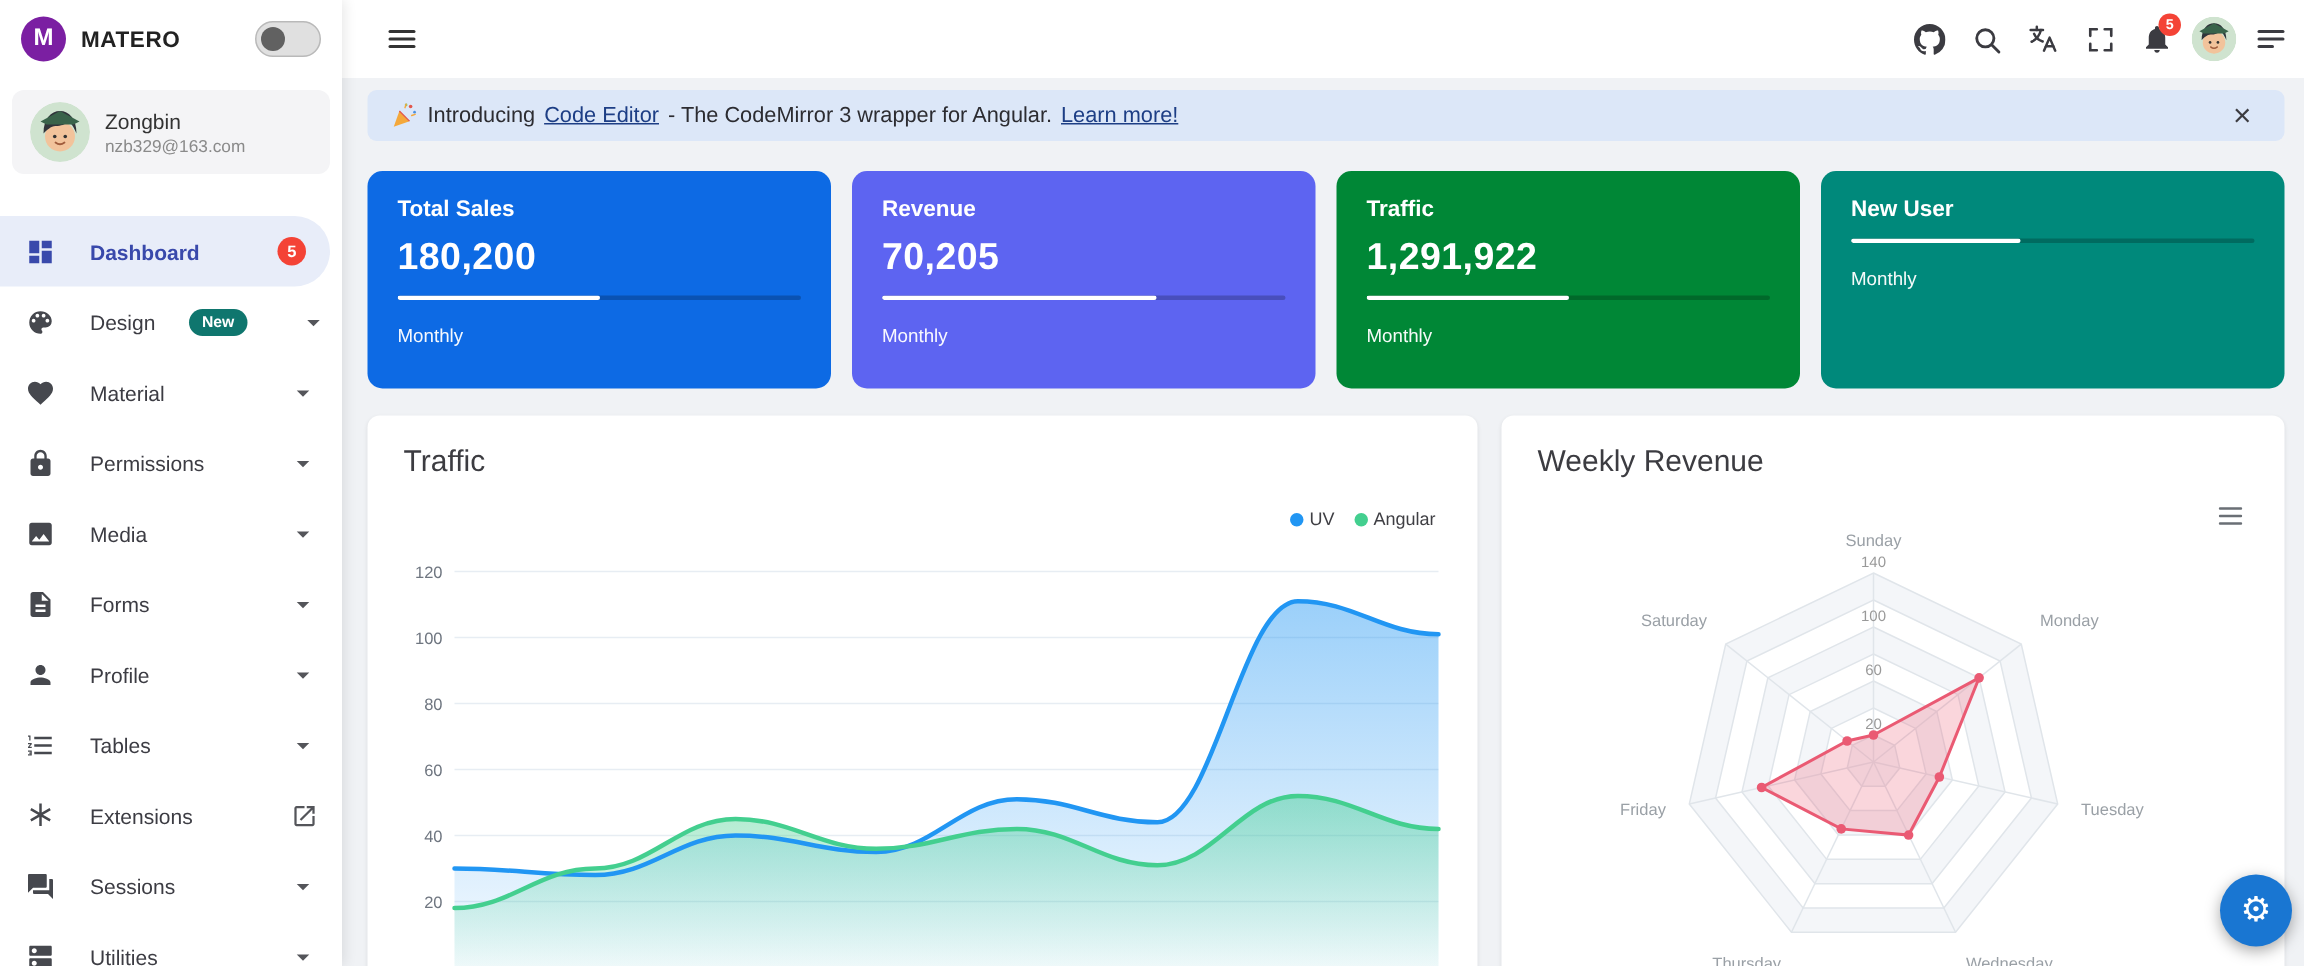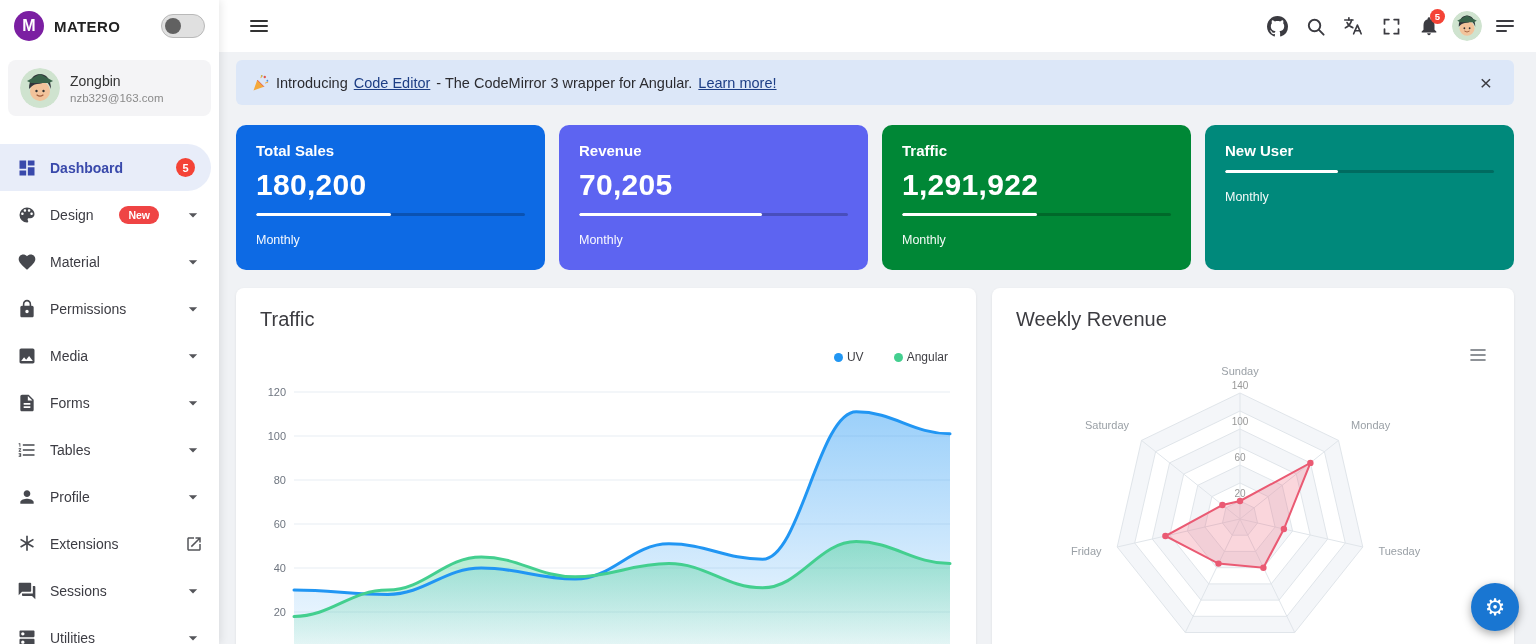--- a/index.html
+++ b/index.html
@@ -11,58 +11,58 @@
   .sidebar-header{height:52px;display:flex;align-items:center;padding:0 14px;gap:10px;flex:none}
   .logo{width:30px;height:30px;border-radius:50%;background:var(--logo);color:#fff;font-weight:700;display:flex;align-items:center;justify-content:center;font-size:16px;flex:none}
   .brand-name{font-weight:700;font-size:15px;letter-spacing:.4px;color:#222;flex:1}
   .toggle{width:44px;height:24px;border-radius:12px;background:#e0e0e0;border:1px solid #b9b9b9;position:relative;cursor:pointer;flex:none}
   .knob{position:absolute;left:3px;top:2.5px;width:16px;height:16px;border-radius:50%;background:#616161}
   .user-panel{margin:8px;background:#f4f4f6;border-radius:8px;padding:8px 12px;display:flex;align-items:center;gap:10px;flex:none}
   .user-avatar{width:40px;height:40px;border-radius:50%;overflow:hidden;flex:none}
   .user-name{font-size:14px;font-weight:400;color:#333}
   .user-email{font-size:11.5px;color:#8a8a8a;margin-top:3px}
   .menu{padding-top:20px;flex:1;overflow:hidden}
-  .menu-item{height:47px;display:flex;align-items:center;padding:0 16px;gap:12px;font-size:14px;color:#3c3c43;cursor:pointer}
+  .menu-item{height:47px;display:flex;align-items:center;padding:0 16px;gap:22px;font-size:14px;color:#3c3c43;cursor:pointer}
   .menu-item.active{background:var(--active-bg);color:var(--primary);border-radius:0 24px 24px 0;margin-right:8px;font-weight:600}
   .mi-icon{width:22px;height:22px;display:flex;align-items:center;justify-content:center;color:#46484e;flex:none}
   .menu-item.active .mi-icon{color:var(--primary)}
   .mi-badge{flex:none}
   .mi-badge.round{margin-left:auto;min-width:19px;height:19px;border-radius:10px;color:#fff;font-size:11px;font-weight:700;display:flex;align-items:center;justify-content:center;padding:0 4px}
   .mi-badge.pill{margin-left:auto;padding:3px 9px;border-radius:10px;color:#fff;font-size:10.5px;font-weight:700}
   .mi-chevron{margin-left:auto;color:#54555a;display:flex;flex:none}
   .mi-badge ~ .mi-chevron{margin-left:12px}
 
   
   .main{flex:1;display:flex;flex-direction:column;position:relative;height:100%}
   .topbar{height:52px;background:#fff;display:flex;align-items:center;padding:0 12px 0 24px;flex:none}
   .hamburger{border:none;background:none;cursor:pointer;color:#333;display:flex;padding:6px}
   .topbar-right{margin-left:auto;display:flex;align-items:center}
   .icon-btn{width:38px;height:38px;border:none;background:none;display:flex;align-items:center;justify-content:center;cursor:pointer;color:#3b3b41;position:relative;border-radius:50%}
   .badge-dot{position:absolute;top:2px;right:3px;background:var(--badge-red);color:#fff;font-size:9.5px;font-weight:700;min-width:15px;height:15px;border-radius:8px;display:flex;align-items:center;justify-content:center;padding:0 3px}
   .topbar-avatar{width:30px;height:30px;border-radius:50%;overflow:hidden}
 
   .content{flex:1;padding:8px 22px 0 17px;overflow:hidden}
-  .banner{height:45px;background:var(--banner-bg);border-radius:6px;display:flex;align-items:center;padding:0 16px;gap:6px;font-size:14.5px;color:#2c2c31}
+  .banner{height:34px;background:var(--banner-bg);border-radius:6px;display:flex;align-items:center;padding:0 16px;gap:6px;font-size:14.5px;color:#2c2c31}
   .banner a{color:var(--link);text-decoration:underline;cursor:pointer}
   .banner-close{margin-left:auto;font-size:21px;line-height:1;color:#3c3c41;background:none;border:none;cursor:pointer;padding:2px 6px}
 
   .stats-row{display:flex;gap:14px;margin-top:20px}
   .stat-card{flex:1;height:145px;border-radius:10px;padding:17px 20px;color:#fff}
   .stat-title{font-size:15px;font-weight:700}
-  .stat-value{font-size:30px;font-weight:700;margin-top:9px;letter-spacing:.3px}
+  .stat-value{font-size:25px;font-weight:700;margin-top:9px;letter-spacing:.3px}
   .stat-line{margin-top:11px;height:3px;background:rgba(0,0,0,.22);border-radius:2px;overflow:hidden}
   .progress-fill{height:100%;background:#fff;border-radius:2px}
   .stat-period{margin-top:17px;font-size:12.5px;opacity:.96}
 
   .charts-row{display:flex;gap:16px;margin-top:18px}
   .card{background:#fff;border-radius:8px;box-shadow:0 1px 3px rgba(0,0,0,.08);padding:20px 24px;position:relative}
   .traffic-card{width:740px;height:430px;flex:none}
   .radar-card{flex:1;height:430px}
   .card h2{font-size:20px;font-weight:500;color:#3c3c41}
-  .legend{position:absolute;top:62px;right:28px;display:flex;gap:30px;align-items:flex-start}
+  .legend{position:absolute;top:62px;right:28px;display:flex;gap:13px;align-items:flex-start}
   .legend-item{display:flex;align-items:center;gap:4px;font-size:12px;color:#3f3f44;cursor:pointer}
   .legend-dot{width:9px;height:9px;border-radius:50%}
   .chart-svg{display:block;margin-top:36px}
   .radar-svg{display:block;margin-top:14px}
   .chart-menu{position:absolute;top:60px;right:28px;cursor:pointer;color:#6a6f75;display:flex}
 
   .fab{position:absolute;right:17px;bottom:13px;width:48px;height:48px;border-radius:50%;background:var(--fab);border:none;color:#fff;box-shadow:0 3px 10px rgba(0,0,0,.35);cursor:pointer;display:flex;align-items:center;justify-content:center;z-index:10}
   .fab span{font-size:23px;line-height:1;font-family:"DejaVu Sans",sans-serif}
   svg{display:block}
 </style>
@@ -116,21 +116,21 @@
           <span class="mi-label">Dashboard</span>
           <span class="mi-badge round" style="background:#f44336">5</span>
         </div>
         <div class="menu-item">
           <span class="mi-icon">
             <svg viewBox="0 0 24 24" width="20" height="20" fill="currentColor">
               <path d="M12 3a9 9 0 1 0 0 18c.83 0 1.5-.67 1.5-1.5 0-.39-.15-.74-.39-1.01-.23-.26-.38-.61-.38-.99 0-.83.67-1.5 1.5-1.5H16a5 5 0 0 0 5-5c0-4.42-4.03-8-9-8zM6.5 12c-.83 0-1.5-.67-1.5-1.5S5.67 9 6.5 9 8 9.67 8 10.5 7.33 12 6.5 12zm3-4C8.67 8 8 7.33 8 6.5S8.67 5 9.5 5s1.5.67 1.5 1.5S10.33 8 9.5 8zm5 0c-.83 0-1.5-.67-1.5-1.5S13.67 5 14.5 5s1.5.67 1.5 1.5S15.33 8 14.5 8zm3 4c-.83 0-1.5-.67-1.5-1.5S16.67 9 17.5 9s1.5.67 1.5 1.5-.67 1.5-1.5 1.5z"></path>
             </svg>
           </span>
           <span class="mi-label">Design</span>
-          <span class="mi-badge pill" style="background:#ef4444">New</span>
+          <span class="mi-badge pill" style="background:#0f766e">New</span>
           <span class="mi-chevron">
             <svg viewBox="0 0 24 24" width="20" height="20" fill="currentColor">
               <path d="M7 10l5 5 5-5z"></path>
             </svg>
           </span>
         </div>
         <div class="menu-item">
           <span class="mi-icon">
             <svg viewBox="0 0 24 24" width="20" height="20" fill="currentColor">
               <path d="M12 21.35l-1.45-1.32C5.4 15.36 2 12.28 2 8.5 2 5.42 4.42 3 7.5 3c1.74 0 3.41.81 4.5 2.09C13.09 3.81 14.76 3 16.5 3 19.58 3 22 5.42 22 8.5c0 3.78-3.4 6.86-8.55 11.54L12 21.35z"></path>
@@ -178,37 +178,37 @@
           <span class="mi-label">Forms</span>
           <span class="mi-chevron">
             <svg viewBox="0 0 24 24" width="20" height="20" fill="currentColor">
               <path d="M7 10l5 5 5-5z"></path>
             </svg>
           </span>
         </div>
         <div class="menu-item">
           <span class="mi-icon">
             <svg viewBox="0 0 24 24" width="20" height="20" fill="currentColor">
+              <path d="M12 12c2.21 0 4-1.79 4-4s-1.79-4-4-4-4 1.79-4 4 1.79 4 4 4zm0 2c-2.67 0-8 1.34-8 4v2h16v-2c0-2.66-5.33-4-8-4z"></path>
+            </svg>
+          </span>
+          <span class="mi-label">Profile</span>
+          <span class="mi-chevron">
+            <svg viewBox="0 0 24 24" width="20" height="20" fill="currentColor">
+              <path d="M7 10l5 5 5-5z"></path>
+            </svg>
+          </span>
+        </div>
+        <div class="menu-item">
+          <span class="mi-icon">
+            <svg viewBox="0 0 24 24" width="20" height="20" fill="currentColor">
               <path d="M2 17h2v.5H3v1h1v.5H2v1h3v-4H2v1zm1-9h1V4H2v1h1v3zm-1 3h1.8L2 13.1v.9h3v-1H3.2L5 10.9V10H2v1zm5-6v2h14V5H7zm0 14h14v-2H7v2zm0-6h14v-2H7v2z"></path>
             </svg>
           </span>
           <span class="mi-label">Tables</span>
-          <span class="mi-chevron">
-            <svg viewBox="0 0 24 24" width="20" height="20" fill="currentColor">
-              <path d="M7 10l5 5 5-5z"></path>
-            </svg>
-          </span>
-        </div>
-        <div class="menu-item">
-          <span class="mi-icon">
-            <svg viewBox="0 0 24 24" width="20" height="20" fill="currentColor">
-              <path d="M12 12c2.21 0 4-1.79 4-4s-1.79-4-4-4-4 1.79-4 4 1.79 4 4 4zm0 2c-2.67 0-8 1.34-8 4v2h16v-2c0-2.66-5.33-4-8-4z"></path>
-            </svg>
-          </span>
-          <span class="mi-label">Profile</span>
           <span class="mi-chevron">
             <svg viewBox="0 0 24 24" width="20" height="20" fill="currentColor">
               <path d="M7 10l5 5 5-5z"></path>
             </svg>
           </span>
         </div>
         <div class="menu-item">
           <span class="mi-icon">
             <svg viewBox="0 0 24 24" width="20" height="20" fill="currentColor">
               <path d="M11 2h2v7.2l6.23-3.6 1 1.73L14 11l6.23 3.67-1 1.73L13 12.8V20h-2v-7.2l-6.23 3.6-1-1.73L10 11 3.77 7.33l1-1.73L11 9.2z"></path>

